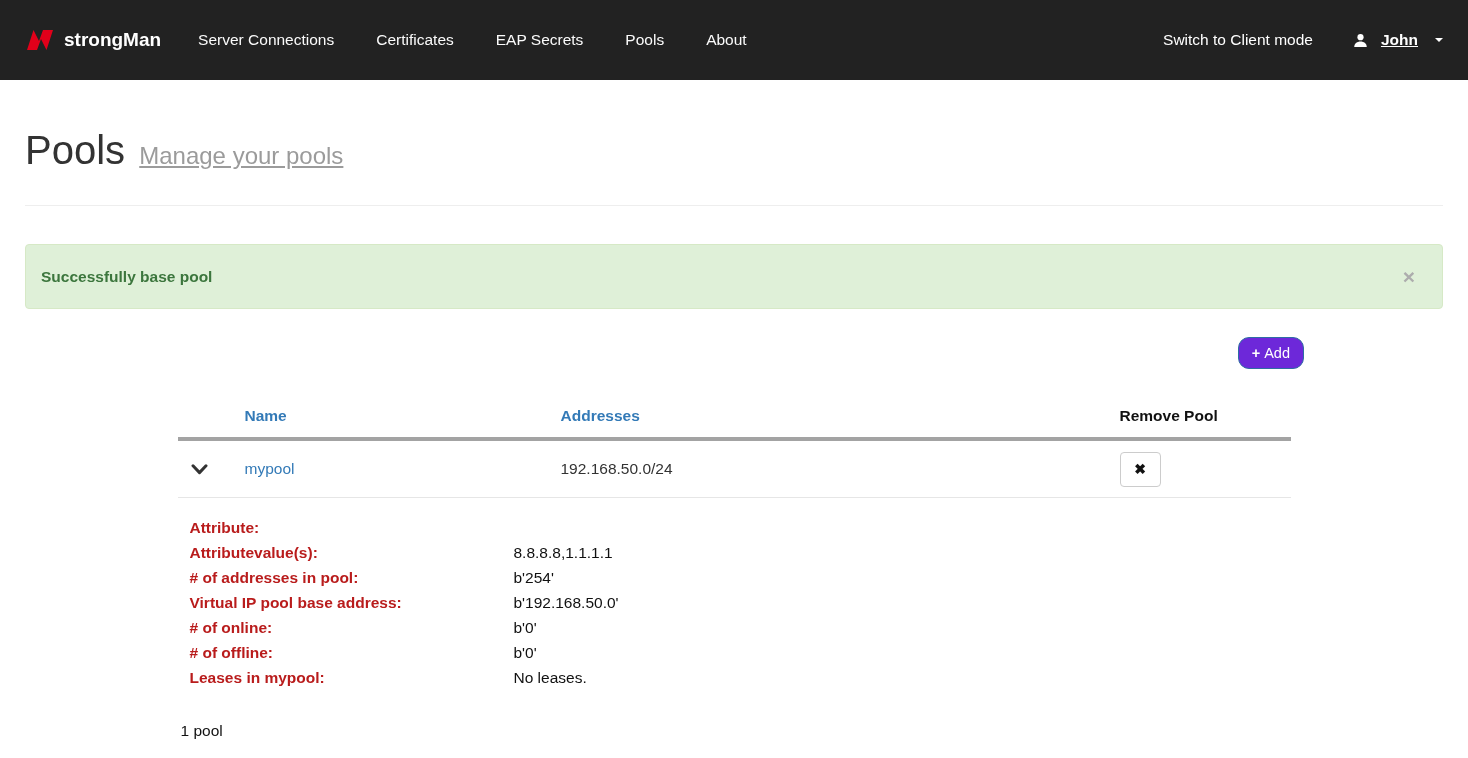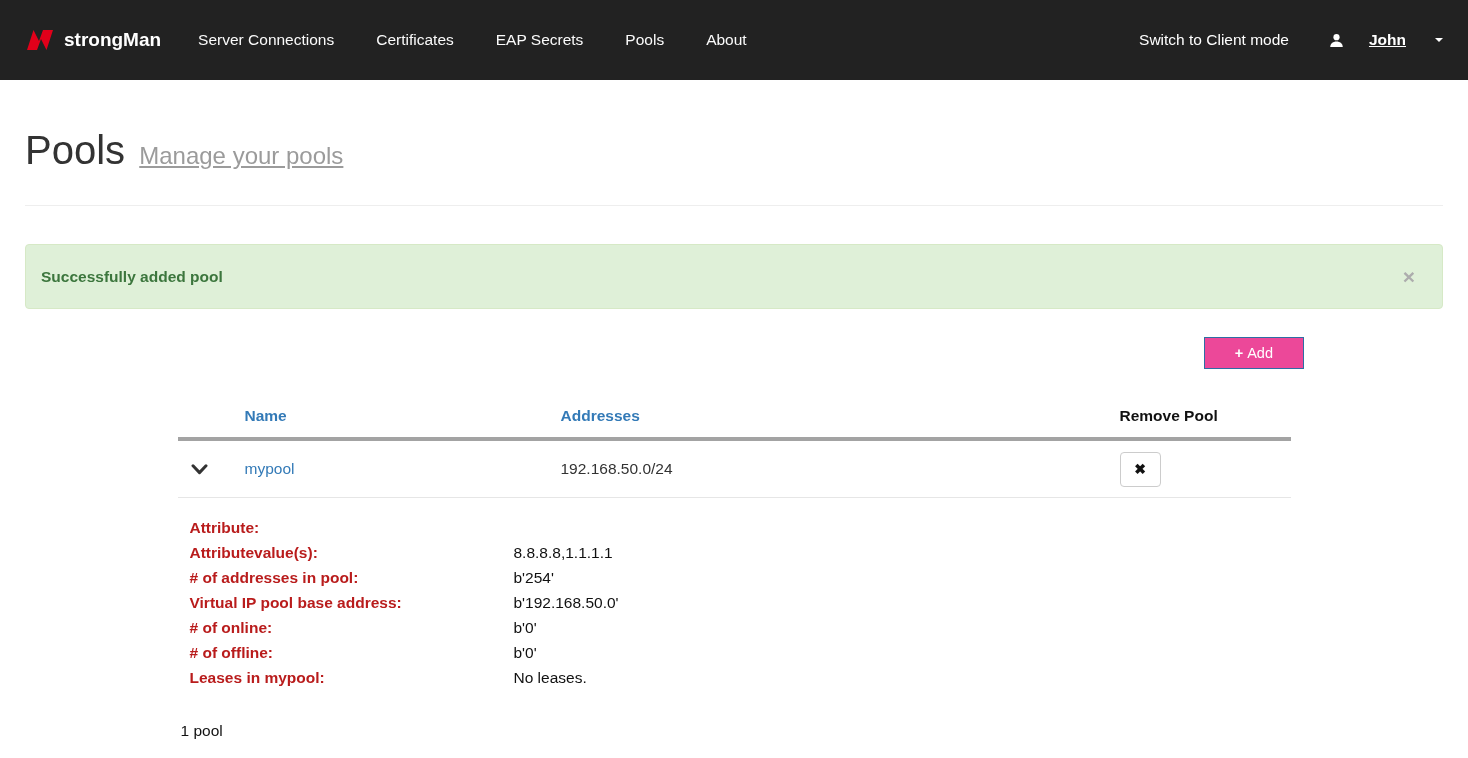--- a/index.html
+++ b/index.html
@@ -47,21 +47,21 @@
     margin-left: auto;
     display: flex;
     align-items: center;
     gap: 40px;
     font-size: 15.5px;
   }
   .switch-mode { cursor: pointer; white-space: nowrap; }
   .user-menu {
     display: flex;
     align-items: center;
-    gap: 25px;
+    gap: 13px;
     cursor: pointer;
     font-weight: bold;
     text-decoration: underline;
   }
   .caret {
     width: 0; height: 0;
     border-left: 4px solid transparent;
     border-right: 4px solid transparent;
     border-top: 4px solid #fff;
     margin-left: 4px;
@@ -94,27 +94,27 @@
     font-weight: bold;
     line-height: 1;
     cursor: pointer;
     background: none;
     border: none;
   }
 
   
   .toolbar { width: 1140px; margin: 28px auto 0; text-align: right; }
   .btn-add {
-    background: #ec4899;
+    background: #6d28d9;
     border: 1px solid #2e6da4;
     color: #fff;
     font-family: inherit;
     font-size: 14.5px;
-    padding: 7px 30px;
-    border-radius: 0;
+    padding: 7px 13px;
+    border-radius: 11px;
     cursor: pointer;
   }
   .btn-add .plus { font-weight: bold; margin-right: 4px; }
 
   
   .pool-table { width: 1113px; margin: 26px auto 0; }
   .thead, .trow {
     display: grid;
     grid-template-columns: 67px 316px 559px 1fr;
     align-items: center;
@@ -187,21 +187,21 @@
   </div>
 </nav>
 
 <header class="page-header">
   <h1 class="page-title">Pools</h1>
   <span class="page-subtitle">Manage your pools</span>
 </header>
 <hr class="header-rule">
 
 <div class="alert">
-  <span>Successfully added pool</span>
+  <span>Successfully base pool</span>
   <button class="alert-close">×</button>
 </div>
 
 <div class="toolbar">
   <button class="btn-add">
     <span class="plus">+</span><span>Add</span>
   </button>
 </div>
 
 <section class="pool-table">

